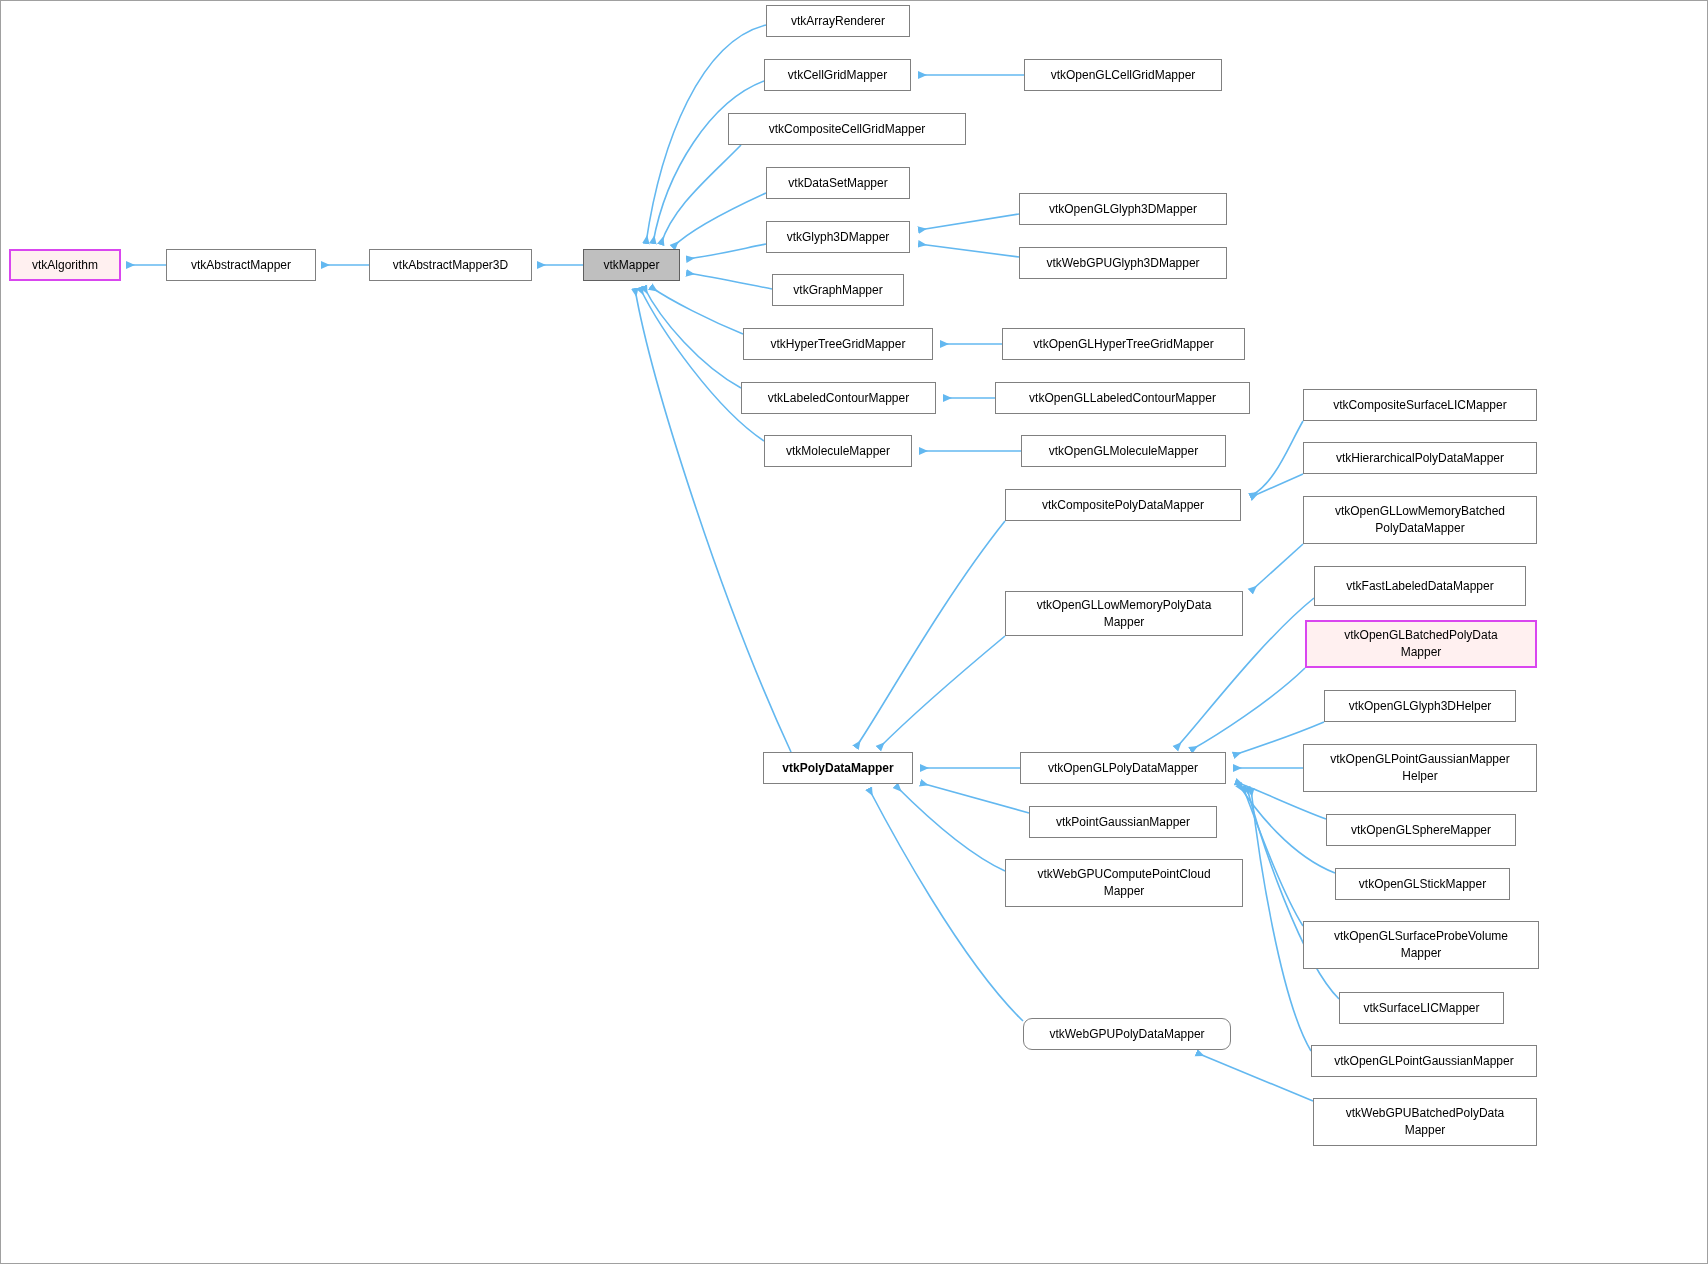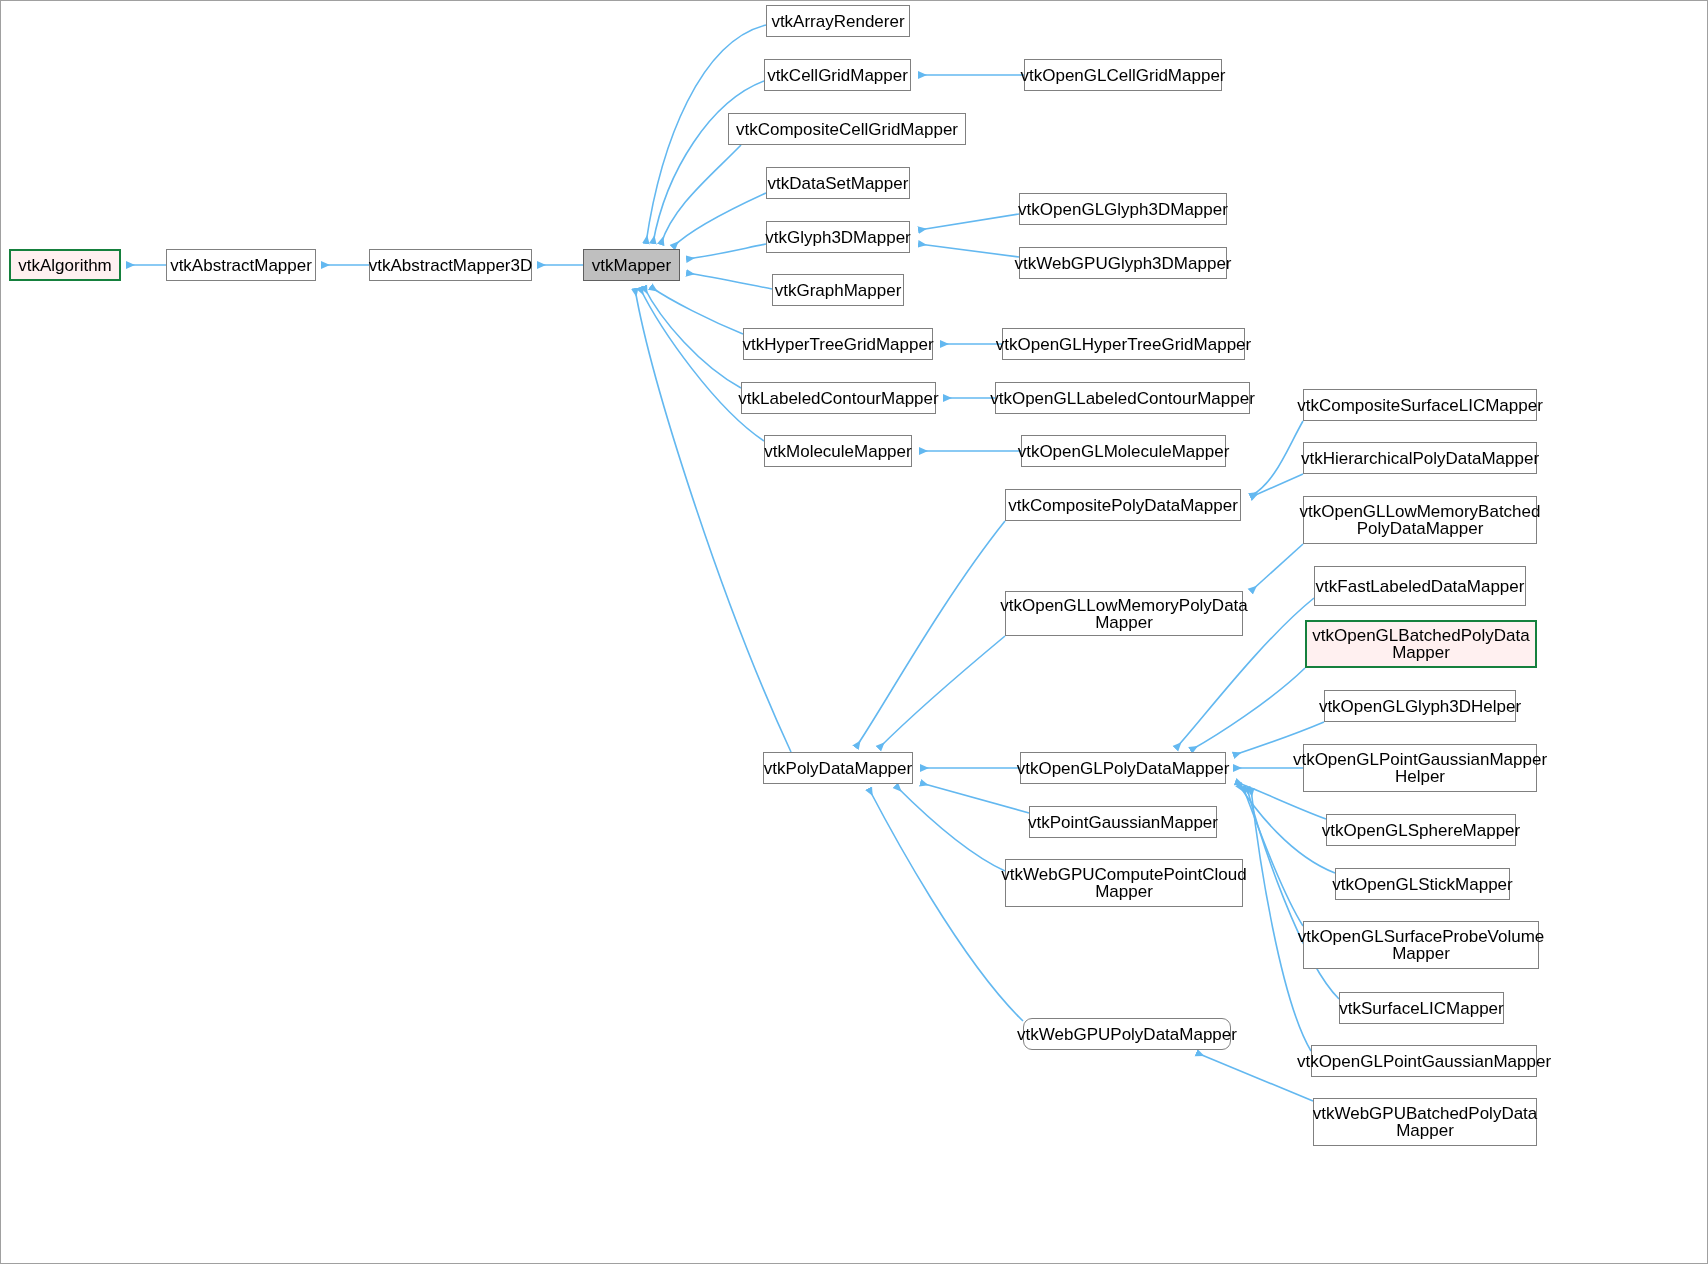--- a/index.html
+++ b/index.html
@@ -12,36 +12,36 @@
     overflow:hidden;
     font-family:"Liberation Sans", sans-serif;
   }
   svg#edges{position:absolute;left:0;top:0;width:1708px;height:1264px;pointer-events:none;}
   .node{
     position:absolute;
     box-sizing:border-box;
     border:1px solid #808080;
     background:#ffffff;
     color:#000000;
-    font-size:17px;
+    font-size:12px;
     line-height:17px;
     display:flex;
     align-items:center;
     justify-content:center;
     text-align:center;
     padding:2px 4px;
     white-space:pre-line;
   }
   .node.current{
     background:#bfbfbf;
     border-color:#606060;
   }
   .node.hi{
     background:#fff0f0;
-    border:2px solid #15803d;
+    border:2px solid #d946ef;
   }
 </style>
 </head>
 <body>
 
 <div id="canvas">
   <svg id="edges">
     <defs>
       <marker id="ah" markerWidth="9" markerHeight="9" refX="8" refY="4.5" orient="auto" markerUnits="userSpaceOnUse">
         <path d="M0,4.5 L9,0.6 L9,8.4 Z" fill="#63b8f0"></path>
@@ -112,21 +112,21 @@
       <div class="node" style="left: 1302px; top: 441px; width: 234px; height: 32px;">vtkHierarchicalPolyDataMapper</div>
       <div class="node" style="left: 1004px; top: 488px; width: 236px; height: 32px;">vtkCompositePolyDataMapper</div>
       <div class="node" style="left: 1302px; top: 495px; width: 234px; height: 48px;">vtkOpenGLLowMemoryBatched
 PolyDataMapper</div>
       <div class="node" style="left: 1313px; top: 565px; width: 212px; height: 40px;">vtkFastLabeledDataMapper</div>
       <div class="node" style="left: 1004px; top: 590px; width: 238px; height: 45px;">vtkOpenGLLowMemoryPolyData
 Mapper</div>
       <div class="node hi" style="left: 1304px; top: 619px; width: 232px; height: 48px;">vtkOpenGLBatchedPolyData
 Mapper</div>
       <div class="node" style="left: 1323px; top: 689px; width: 192px; height: 32px;">vtkOpenGLGlyph3DHelper</div>
-      <div class="node" style="left: 762px; top: 751px; width: 150px; height: 32px;">vtkPolyDataMapper</div>
+      <div class="node" style="left: 762px; top: 751px; width: 150px; height: 32px; font-weight: bold;">vtkPolyDataMapper</div>
       <div class="node" style="left: 1019px; top: 751px; width: 206px; height: 32px;">vtkOpenGLPolyDataMapper</div>
       <div class="node" style="left: 1302px; top: 743px; width: 234px; height: 48px;">vtkOpenGLPointGaussianMapper
 Helper</div>
       <div class="node" style="left: 1028px; top: 805px; width: 188px; height: 32px;">vtkPointGaussianMapper</div>
       <div class="node" style="left: 1325px; top: 813px; width: 190px; height: 32px;">vtkOpenGLSphereMapper</div>
       <div class="node" style="left: 1004px; top: 858px; width: 238px; height: 48px;">vtkWebGPUComputePointCloud
 Mapper</div>
       <div class="node" style="left: 1334px; top: 867px; width: 175px; height: 32px;">vtkOpenGLStickMapper</div>
       <div class="node" style="left: 1302px; top: 920px; width: 236px; height: 48px;">vtkOpenGLSurfaceProbeVolume
 Mapper</div>

